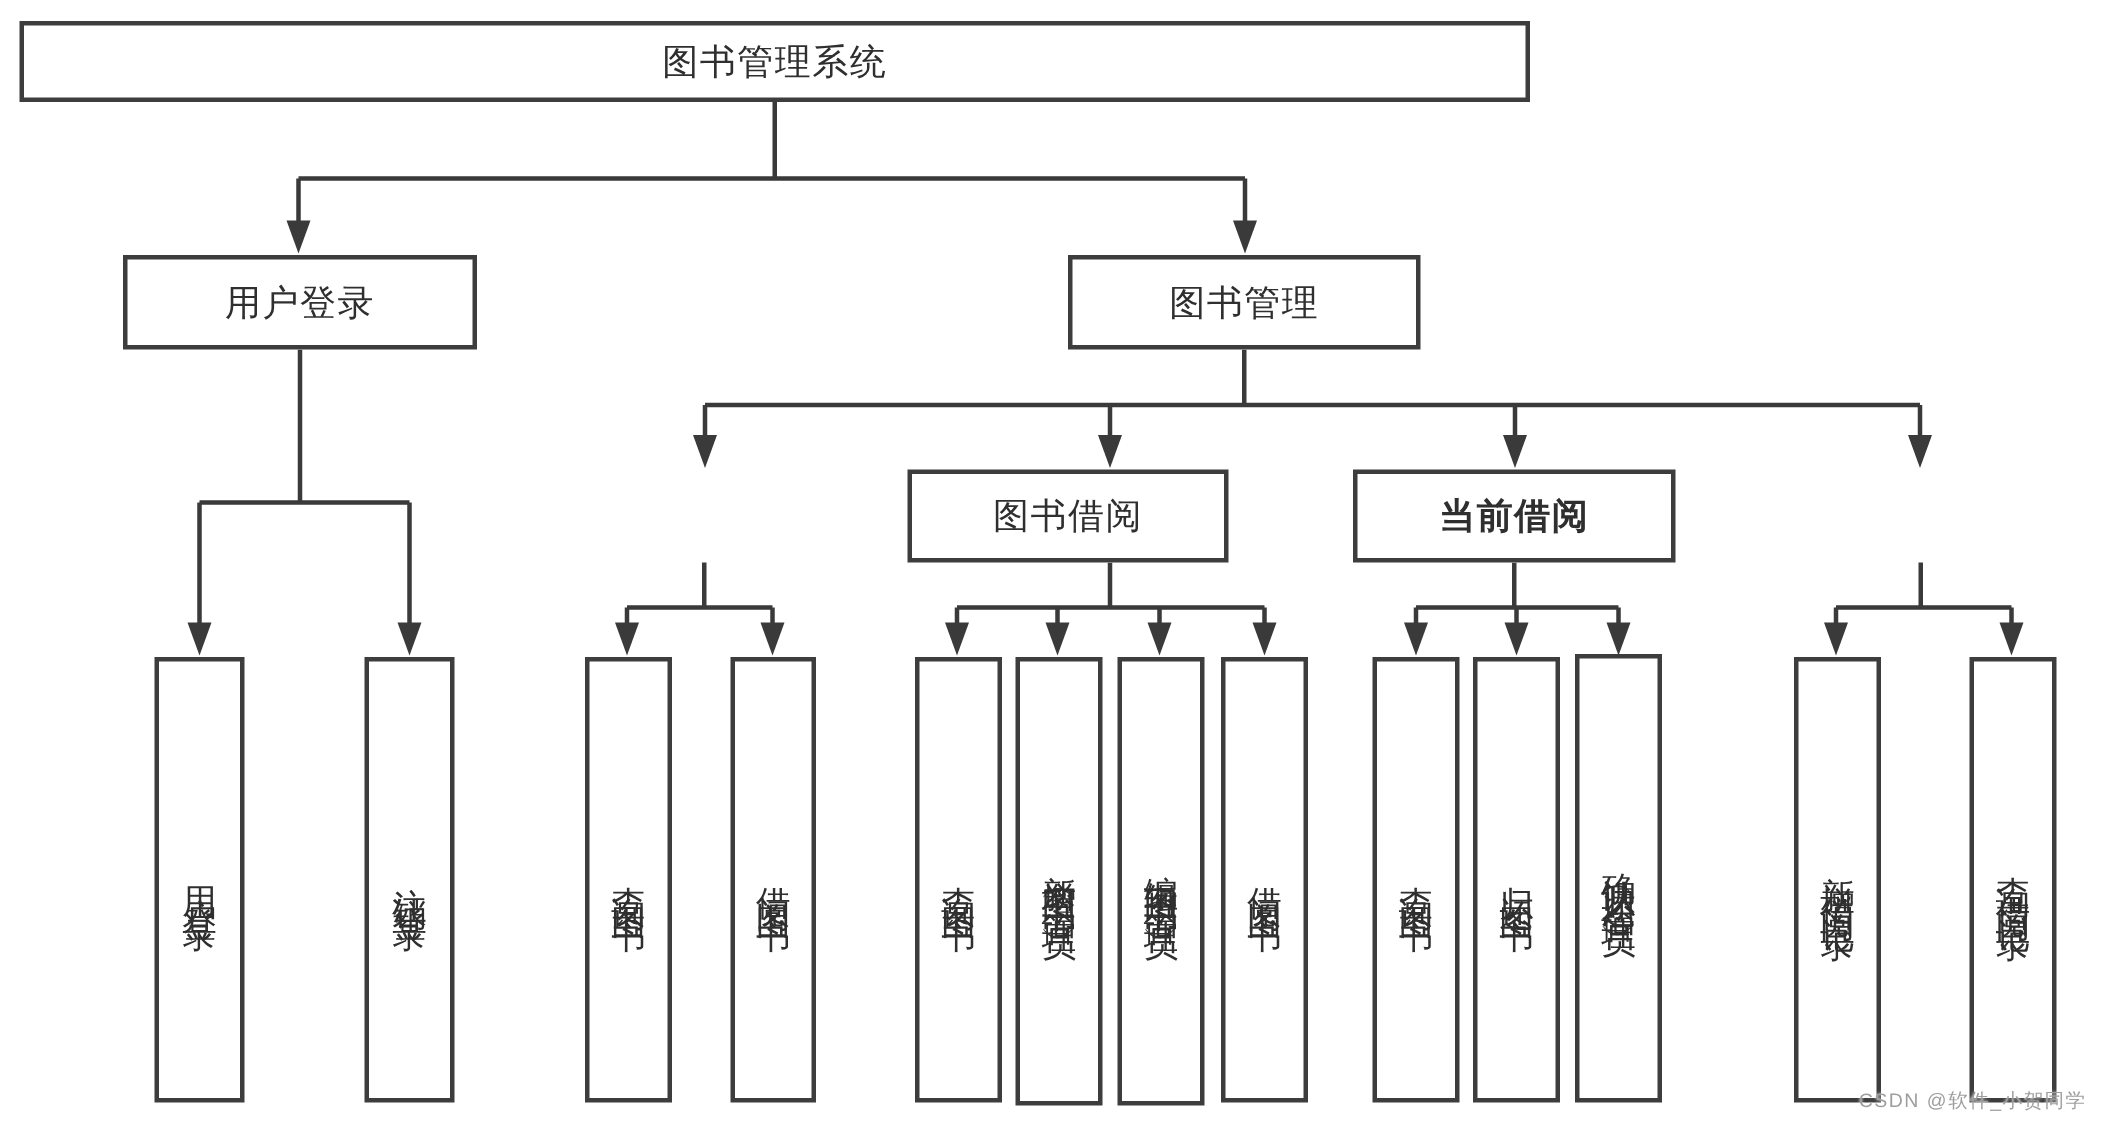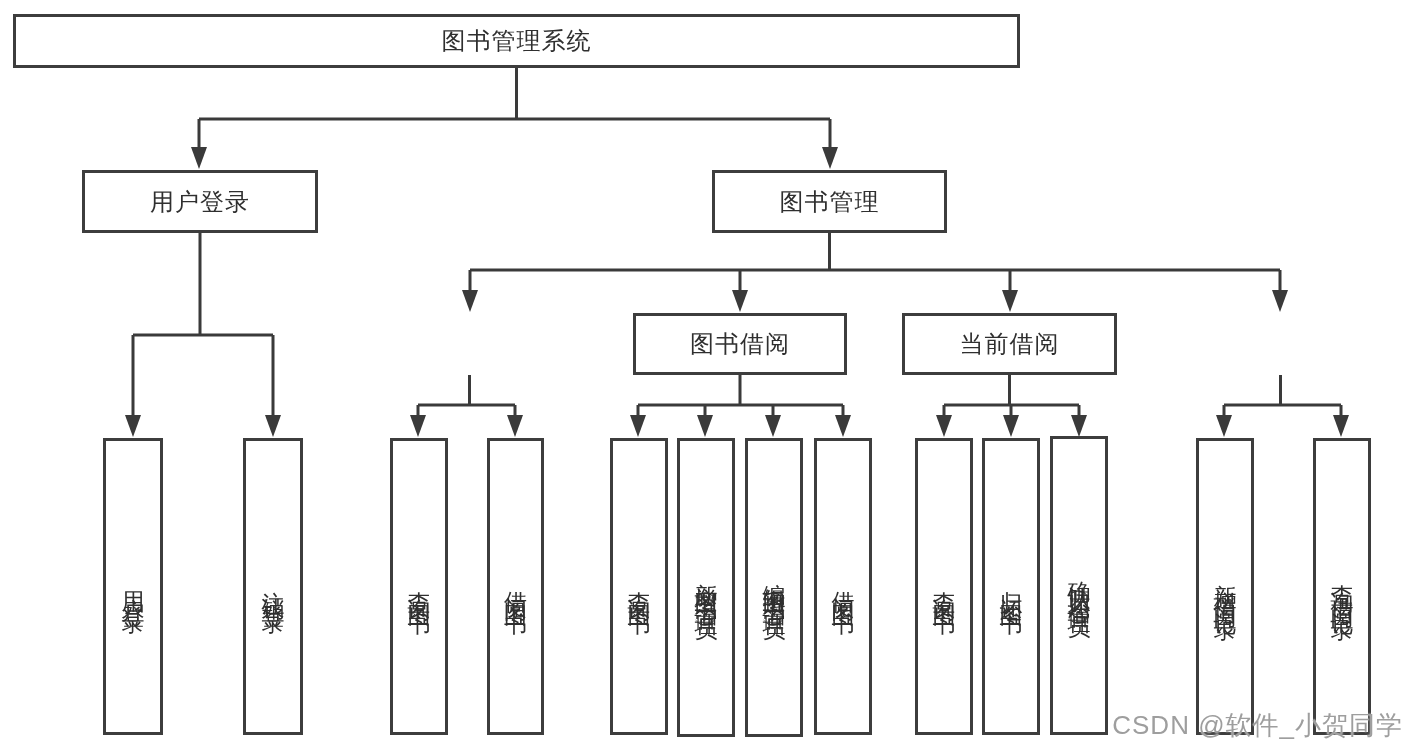--- a/index.html
+++ b/index.html
@@ -45,23 +45,23 @@
     letter-spacing: 7px;
     font-size: 23px;
     line-height: 1;
   }
   .box.leaf.long {
     letter-spacing: 5px;
     font-size: 23px;
   }
   .watermark {
     position: absolute;
-    right: 2px;
+    right: 14px;
     bottom: 4px;
-    font-size: 26px;
+    font-size: 13px;
     color: #9e9e9e;
     letter-spacing: 1px;
     z-index: 3;
     text-shadow: 0 0 2px #ffffff;
   }
 </style>
 </head>
 <body>
 
 <div class="canvas">
@@ -111,22 +111,22 @@
       <polygon points="1216,415 1232,415 1224,437"></polygon>
       <polygon points="1333,415 1349,415 1341,437"></polygon>
     </g>
   </svg>
 
   <div class="box" style="left:13px; top:14px; width:1007px; height:54px;">图书管理系统</div>
 
   <div class="box" style="left:82px; top:170px; width:236px; height:63px;">用户登录</div>
   <div class="box" style="left:712px; top:170px; width:235px; height:63px;">图书管理</div>
 
-  <div class="box" style="left:633px; top:313px; width:214px; height:62px;">图书借阅</div>
-  <div class="box" style="left:902px; top:313px; width:215px; height:62px;">当前借阅</div>
+  <div class="box" style="left:605px; top:313px; width:214px; height:62px;">图书借阅</div>
+  <div class="box" style="left:902px; top:313px; width:215px; height:62px;font-weight:bold;">当前借阅</div>
 
   <div class="box leaf" style="left:103px; top:438px; width:60px; height:297px;">用户登录</div>
   <div class="box leaf" style="left:243px; top:438px; width:60px; height:297px;">注销登录</div>
 
   <div class="box leaf" style="left:390px; top:438px; width:58px; height:297px;">查询图书</div>
   <div class="box leaf" style="left:487px; top:438px; width:57px; height:297px;">借阅图书</div>
 
   <div class="box leaf" style="left:610px; top:438px; width:58px; height:297px;">查询图书</div>
   <div class="box leaf long" style="left:677px; top:438px; width:58px; height:299px;">新增图书（管理员）</div>
   <div class="box leaf long" style="left:745px; top:438px; width:58px; height:299px;">编辑图书（管理员）</div>

